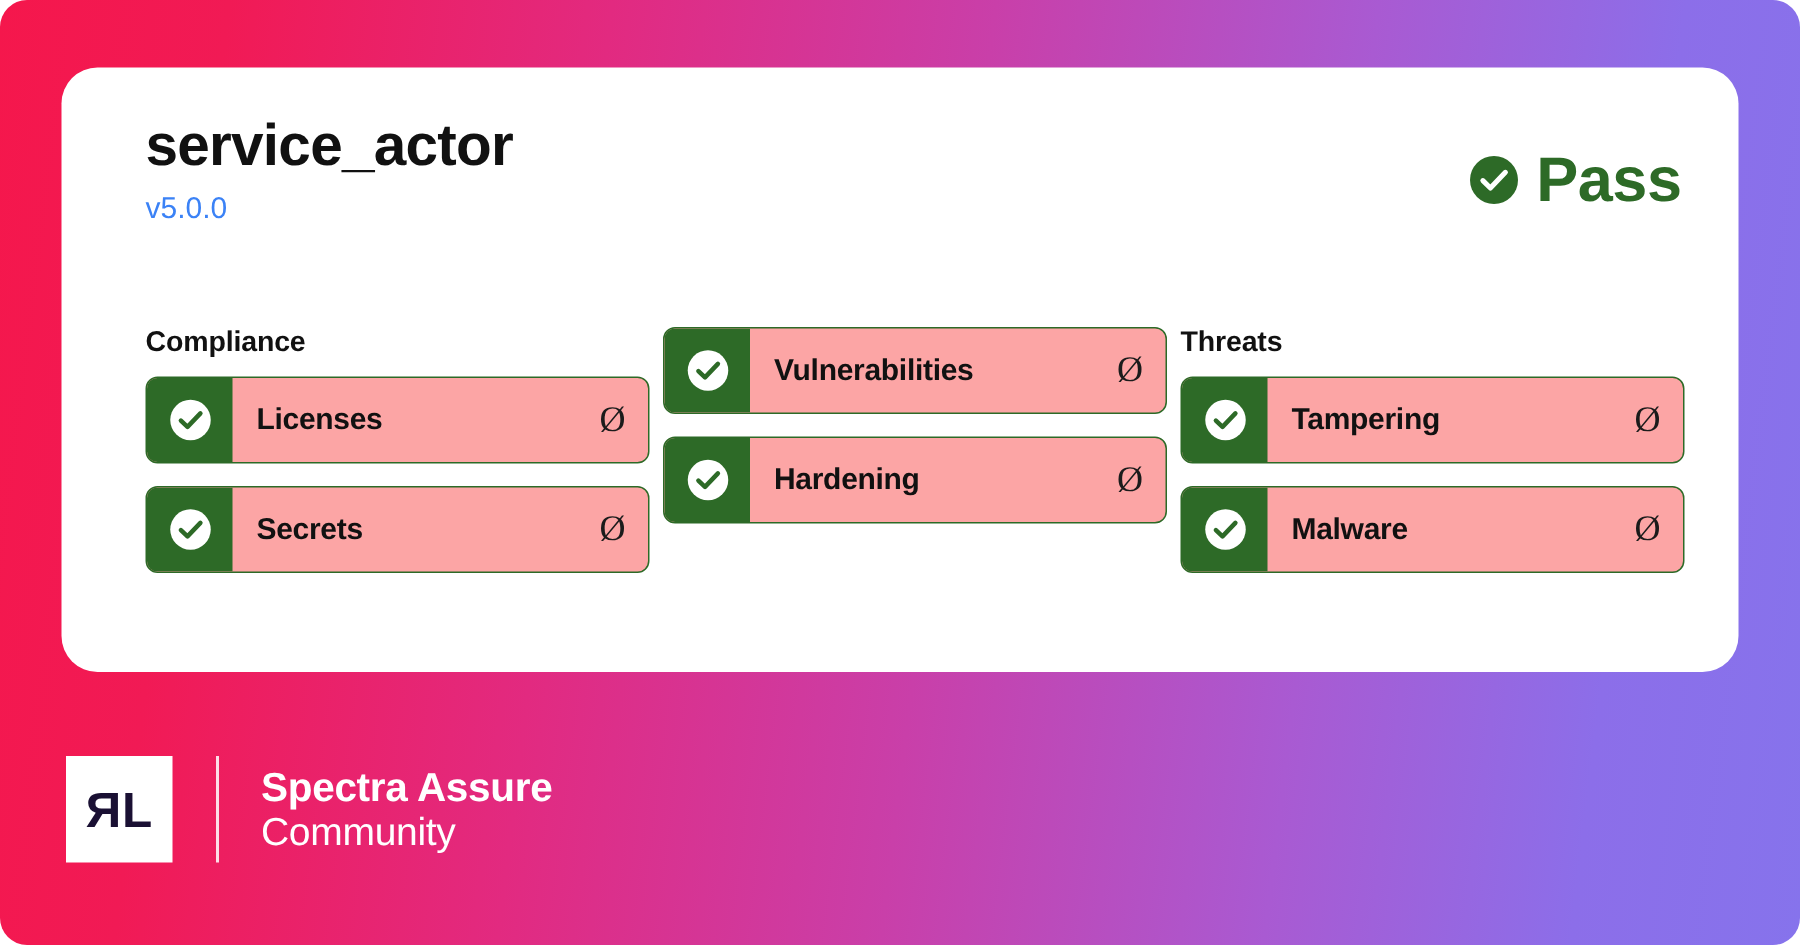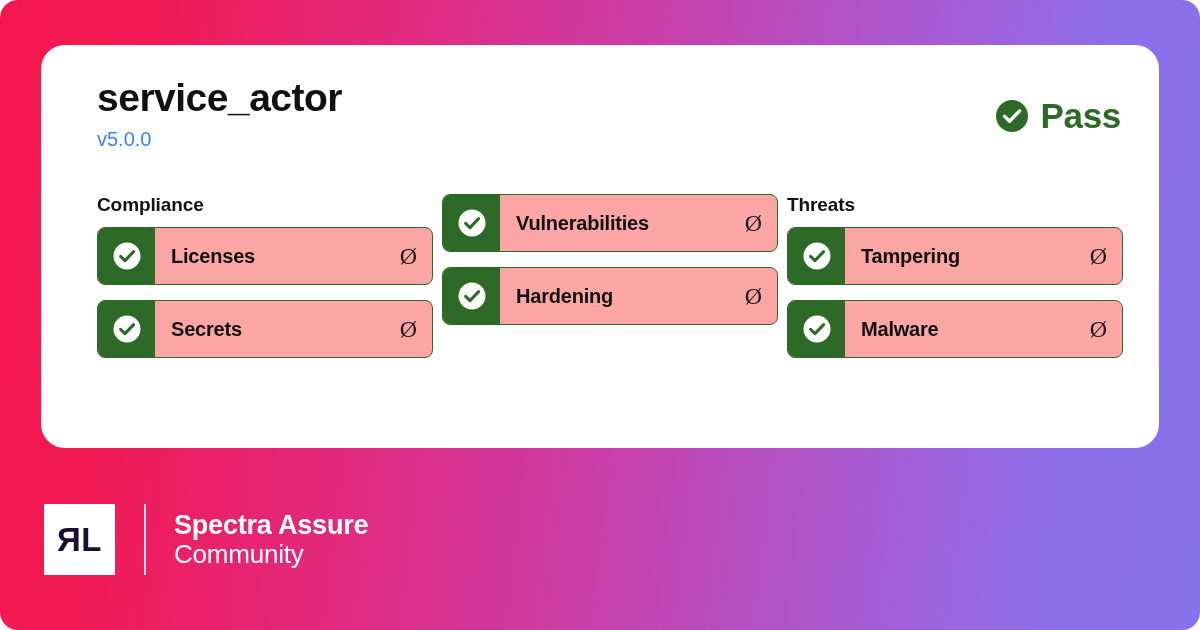--- a/index.html
+++ b/index.html
@@ -73,21 +73,21 @@
   .verdict {
     position: absolute;
     right: 2px;
     top: 18px;
     display: flex;
     align-items: center;
     gap: 11px;
   }
 
   .verdict-label {
-    font-size: 35px;
+    font-size: 42px;
     font-weight: bold;
     color: #2d6a27;
     letter-spacing: -0.3px;
   }
 
   .check-circle {
     width: 34px;
     height: 34px;
     flex: 0 0 34px;
     display: block;
@@ -99,20 +99,21 @@
     font-weight: bold;
     color: #111111;
     padding-left: 28px;
     margin-top: 2px;
     letter-spacing: -0.2px;
   }
 
   .groups {
     display: flex;
     gap: 9px;
+    margin-top: 24px;
     padding-left: 28px;
   }
 
   .group {
     flex: 1 1 0;
     min-width: 0;
   }
 
   .group-label {
     font-size: 19px;

